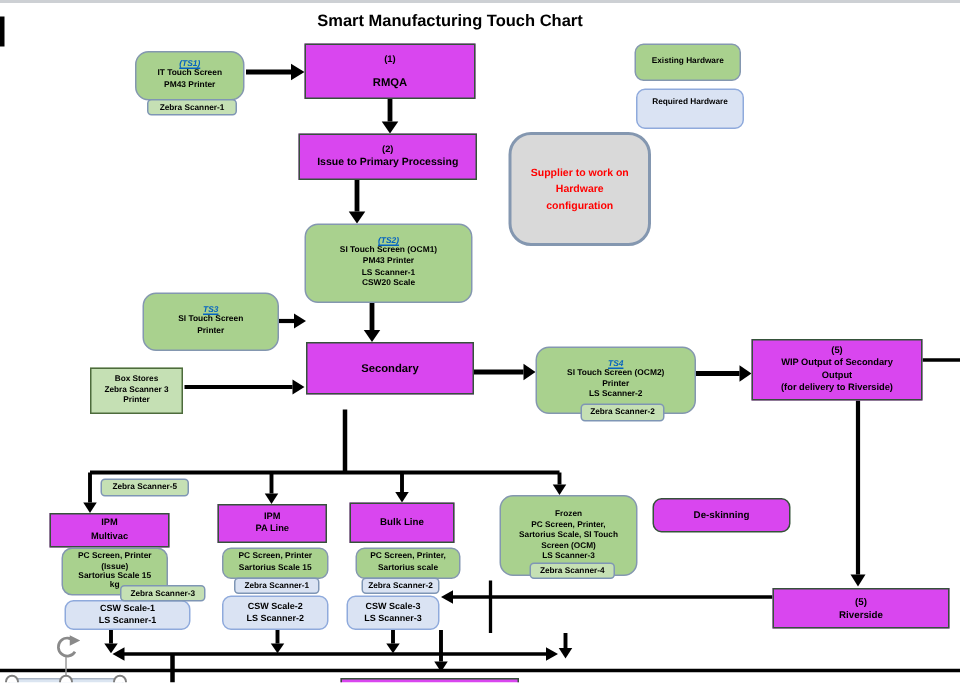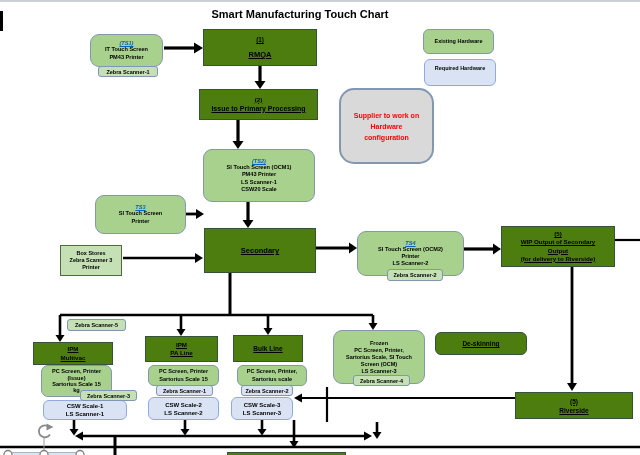--- a/index.html
+++ b/index.html
@@ -2,21 +2,21 @@
 <html><head>
 <meta charset="utf-8">
 <style>
   html,body{margin:0;padding:0;background:#fff;}
   .canvas{position:relative;width:640px;height:455px;background:#ffffff;overflow:hidden;
           font-family:"Liberation Sans",sans-serif;border-top:2px solid #cdd0d4;box-sizing:border-box;}
   .title{position:absolute;left:140px;top:6px;width:320px;text-align:center;
          font-size:11px;font-weight:bold;color:#000;}
   .node{position:absolute;box-sizing:border-box;display:flex;flex-direction:column;
         align-items:center;justify-content:center;text-align:center;font-weight:bold;color:#000;z-index:2;}
-  .green{background:#4d7c0f;border:1.6px solid #35523a;text-decoration:underline;}
+  .green{background:#d946ef;border:1.6px solid #35523a;}
   .lgreen{background:#A9D18E;border:1.8px solid #8497B0;border-radius:9px;}
   .smallbox{background:#C5E0B4;border:1.3px solid #7f96b5;border-radius:3px;font-size:5.5px;z-index:3;}
   .smallblue{background:#DAE3F3;border:1.3px solid #7f96b5;border-radius:3px;font-size:5.5px;z-index:3;}
   .bluebox{background:#DAE3F3;border:1.4px solid #8FAADC;border-radius:6px;}
   .graybox{background:#D9D9D9;border:2px solid #8497B0;border-radius:15px;color:#FF0000;}
   .rectbox{background:#C5E0B4;border:1.4px solid #4d6b3c;}
   .tag{color:#0563C1;text-decoration:underline;font-style:italic;font-size:5.6px;font-weight:bold;}
   .t56{font-size:5.6px;line-height:7.2px;} .t52{font-size:5.5px;line-height:6.8px;}
   .t55{font-size:5.5px;line-height:7px;}  .t60{font-size:6px;line-height:8px;}
   .t62{font-size:6.2px;line-height:8.2px;}.t63{font-size:6.3px;line-height:8.6px;}
@@ -146,21 +146,21 @@
     <span class="t56">SI Touch Screen</span>
     <span class="t56">Printer</span>
   </div>
 
   <div class="node rectbox" style="left:60px;top:243px;width:62px;height:31px;">
     <span class="t52">Box Stores</span>
     <span class="t52">Zebra Scanner 3</span>
     <span class="t52">Printer</span>
   </div>
 
-  <div class="node green" style="left:204px;top:226px;width:112px;height:45px;">
+  <div class="node green" style="left:204px;top:226px;width:112px;height:35px;">
     <span class="t75">Secondary</span>
   </div>
 
   <div class="node lgreen" style="left:357px;top:229px;width:107px;height:45px;">
     <span class="tag">TS4</span>
     <span class="t56">SI Touch Screen (OCM2)</span>
     <span class="t56">Printer</span>
     <span class="t56">LS Scanner-2</span>
   </div>
   <div class="node smallbox" style="left:387px;top:267px;width:56px;height:12px;">

